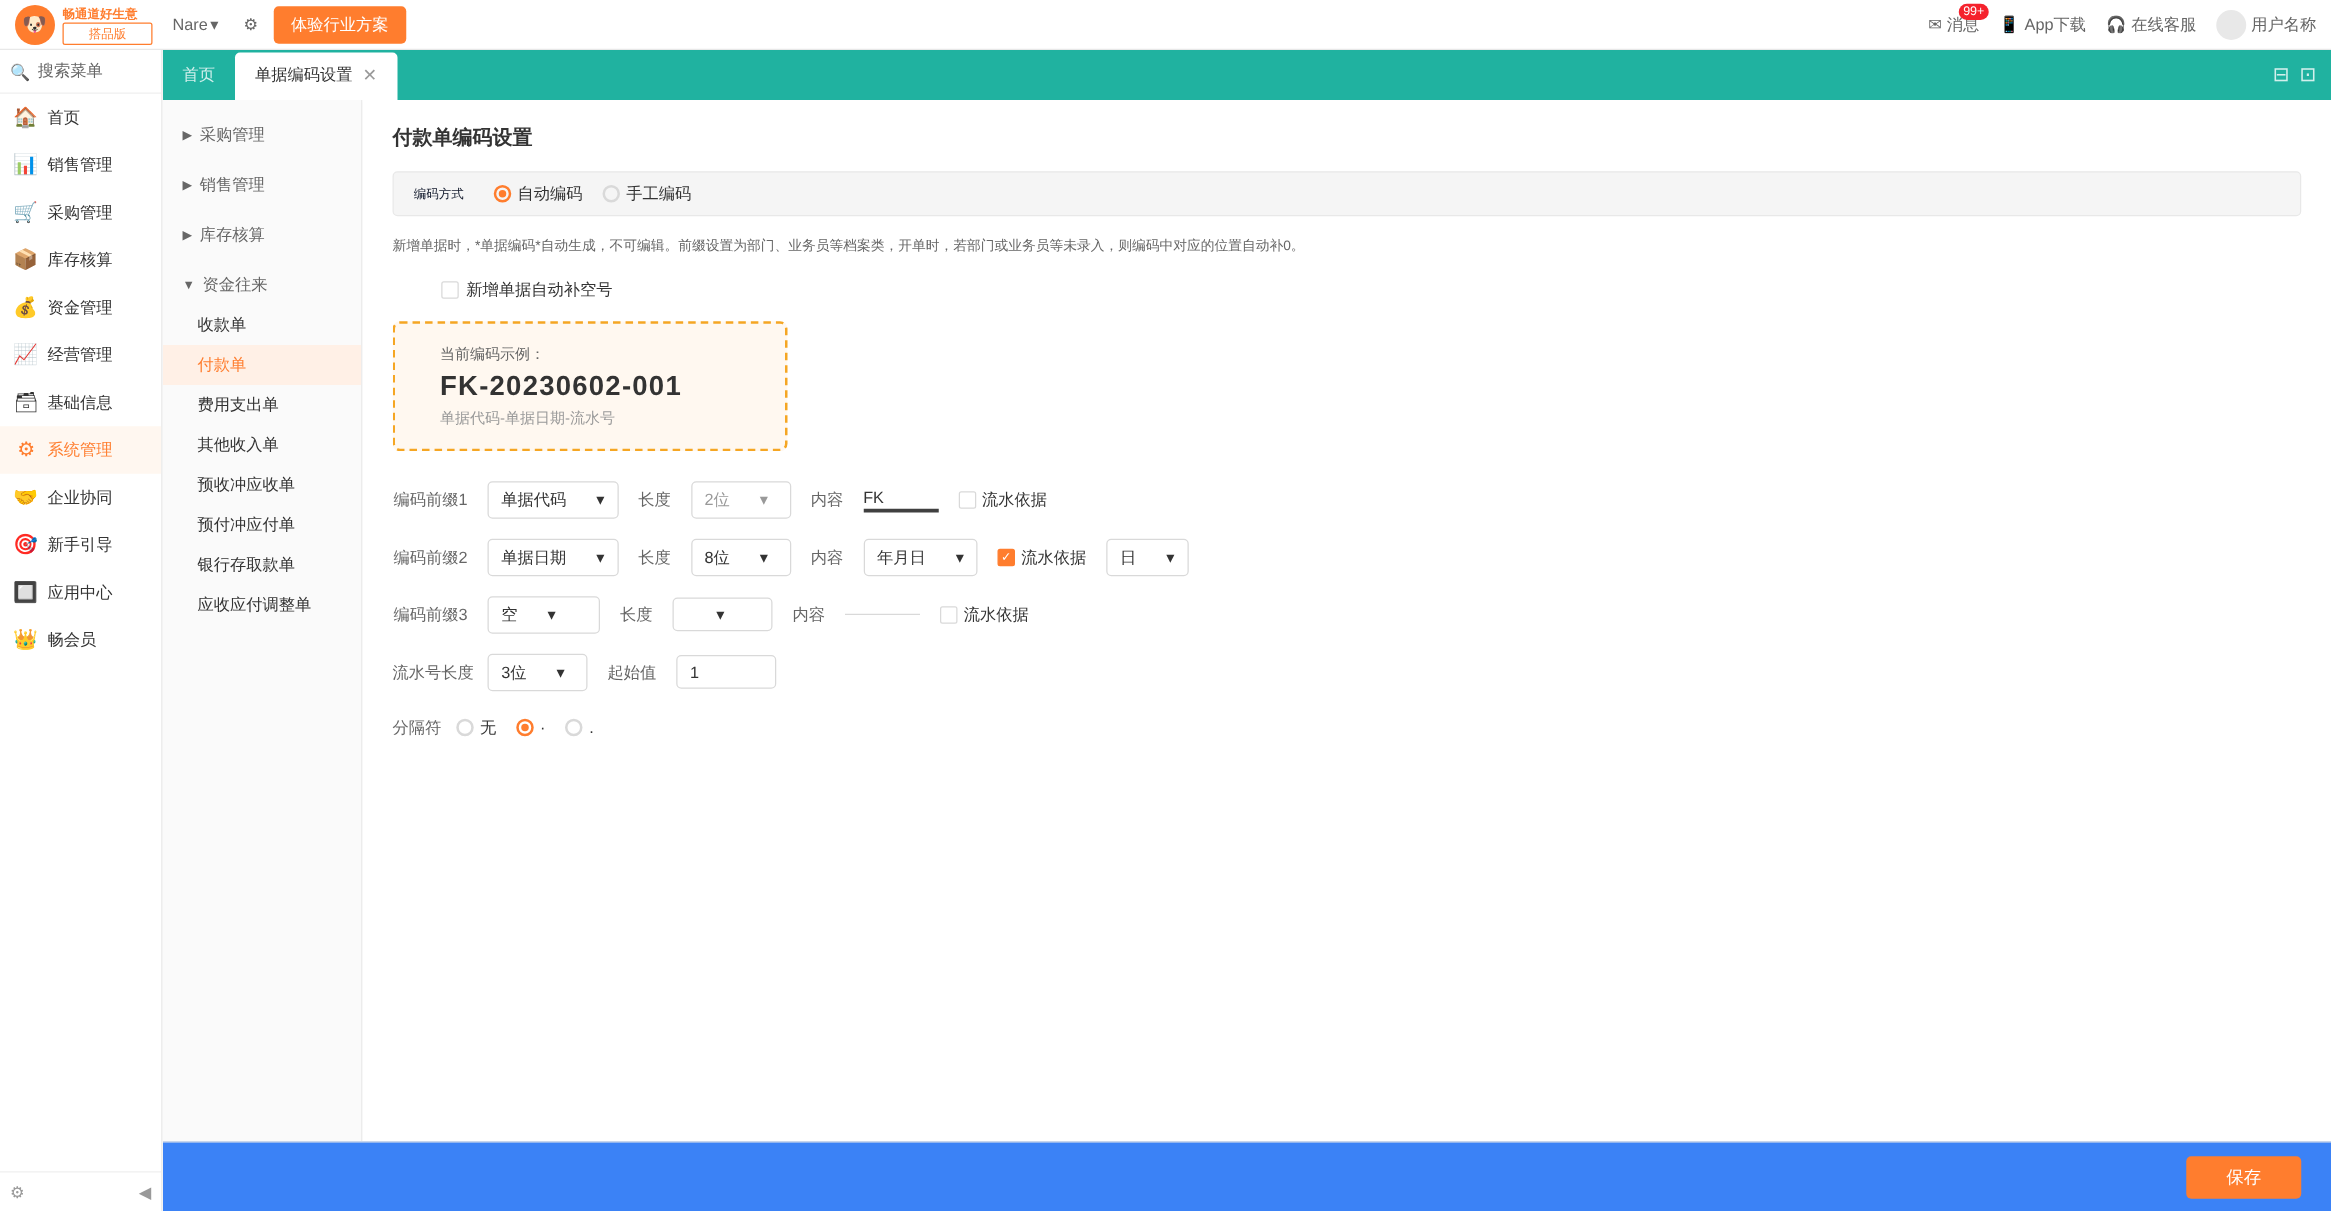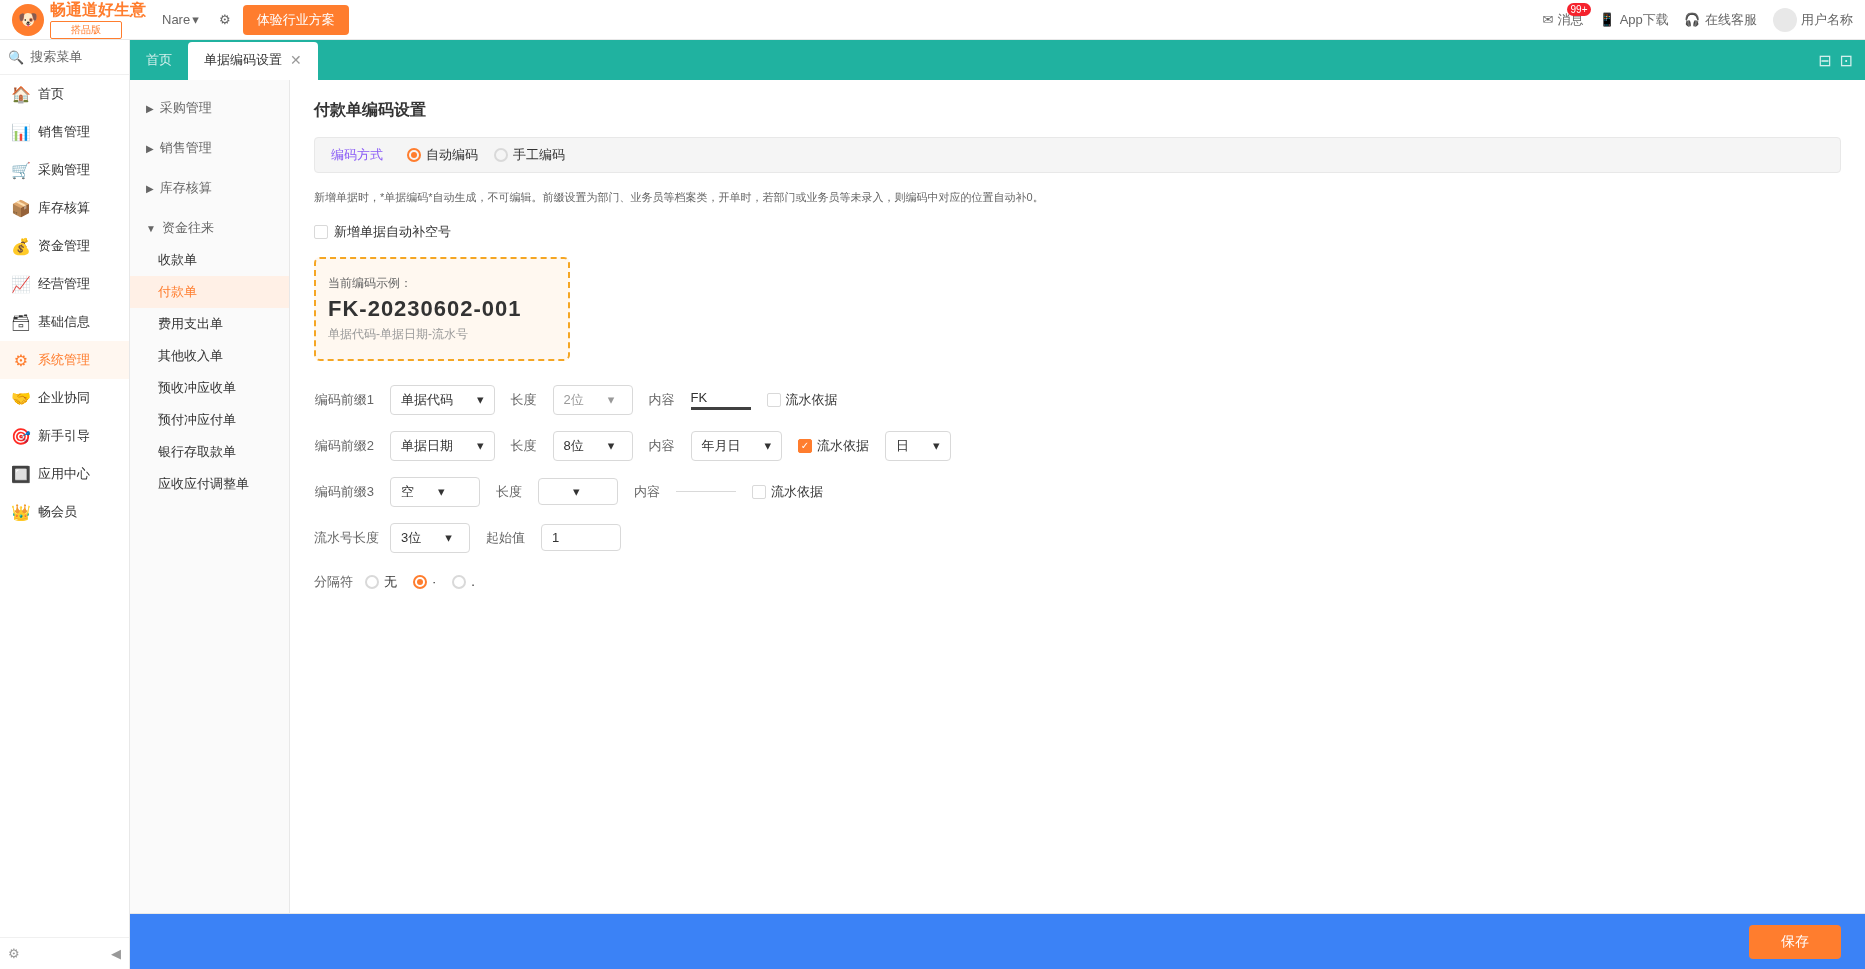--- a/index.html
+++ b/index.html
@@ -166,56 +166,56 @@
     .encoding-mode-bar {
       background: #f5f5f5;
       border: 1px solid #e8e8e8;
       border-radius: 4px;
       padding: 8px 16px;
       display: flex;
       align-items: center;
       gap: 24px;
       margin-bottom: 16px;
     }
-    .encoding-mode-label { color: #8b5cf6; font-size: 13px; }
+    .encoding-mode-label { color: #0f172a; font-size: 10px; }
     .radio-group { display: flex; align-items: center; gap: 16px; }
     .radio-item { display: flex; align-items: center; gap: 5px; cursor: pointer; font-size: 13px; }
     .radio-circle {
       width: 14px; height: 14px;
       border-radius: 50%;
       border: 2px solid #d9d9d9;
       display: flex; align-items: center; justify-content: center;
     }
     .radio-circle.checked { border-color: #ff7d2e; }
     .radio-circle.checked::after {
       content: '';
       width: 6px; height: 6px;
       border-radius: 50%;
       background: #ff7d2e;
     }
 
     
     .notice-text { color: #666; font-size: 11px; margin-bottom: 16px; line-height: 1.6; }
 
     
-    .auto-fill-row { display: flex; align-items: center; gap: 6px; margin-bottom: 16px; }
+    .auto-fill-row { display: flex; align-items: center; gap: 6px; margin-bottom: 16px; margin-left: 39px; }
     .checkbox-box {
       width: 14px; height: 14px;
       border: 1px solid #d9d9d9;
       border-radius: 2px;
       cursor: pointer;
     }
 
     
     .code-preview {
       border: 2px dashed #f5a623;
       background: #fff8f0;
       border-radius: 6px;
-      padding: 16px 12px;
-      width: 256px;
+      padding: 16px 36px;
+      width: 316px;
       margin-bottom: 24px;
     }
     .code-preview-label { font-size: 12px; color: #666; margin-bottom: 4px; }
     .code-preview-value { font-size: 22px; font-weight: 700; color: #333; letter-spacing: 1px; }
     .code-preview-desc { font-size: 12px; color: #999; margin-top: 4px; }
 
     
     .form-row {
       display: flex;
       align-items: center;
@@ -289,21 +289,21 @@
     }
   </style>
 </head>
 <body>
 
 <div class="top-bar">
   <div class="top-bar-left">
     <div class="top-bar-logo">
       <div class="logo-icon">🐶</div>
       <div>
-        <div style="font-size:16px;font-weight:600;color:#ff7d2e;">畅通道好生意</div>
+        <div style="font-size:10px;font-weight:600;color:#ff7d2e;">畅通道好生意</div>
         <div class="logo-badge" style="display:inline-block;">搭品版</div>
       </div>
     </div>
     <div class="top-bar-nav">
       <div class="nav-dropdown">
         <span>Nare</span>
         <span>▾</span>
       </div>
       <div class="settings-btn">⚙</div>
       <button class="trial-btn">体验行业方案</button>

